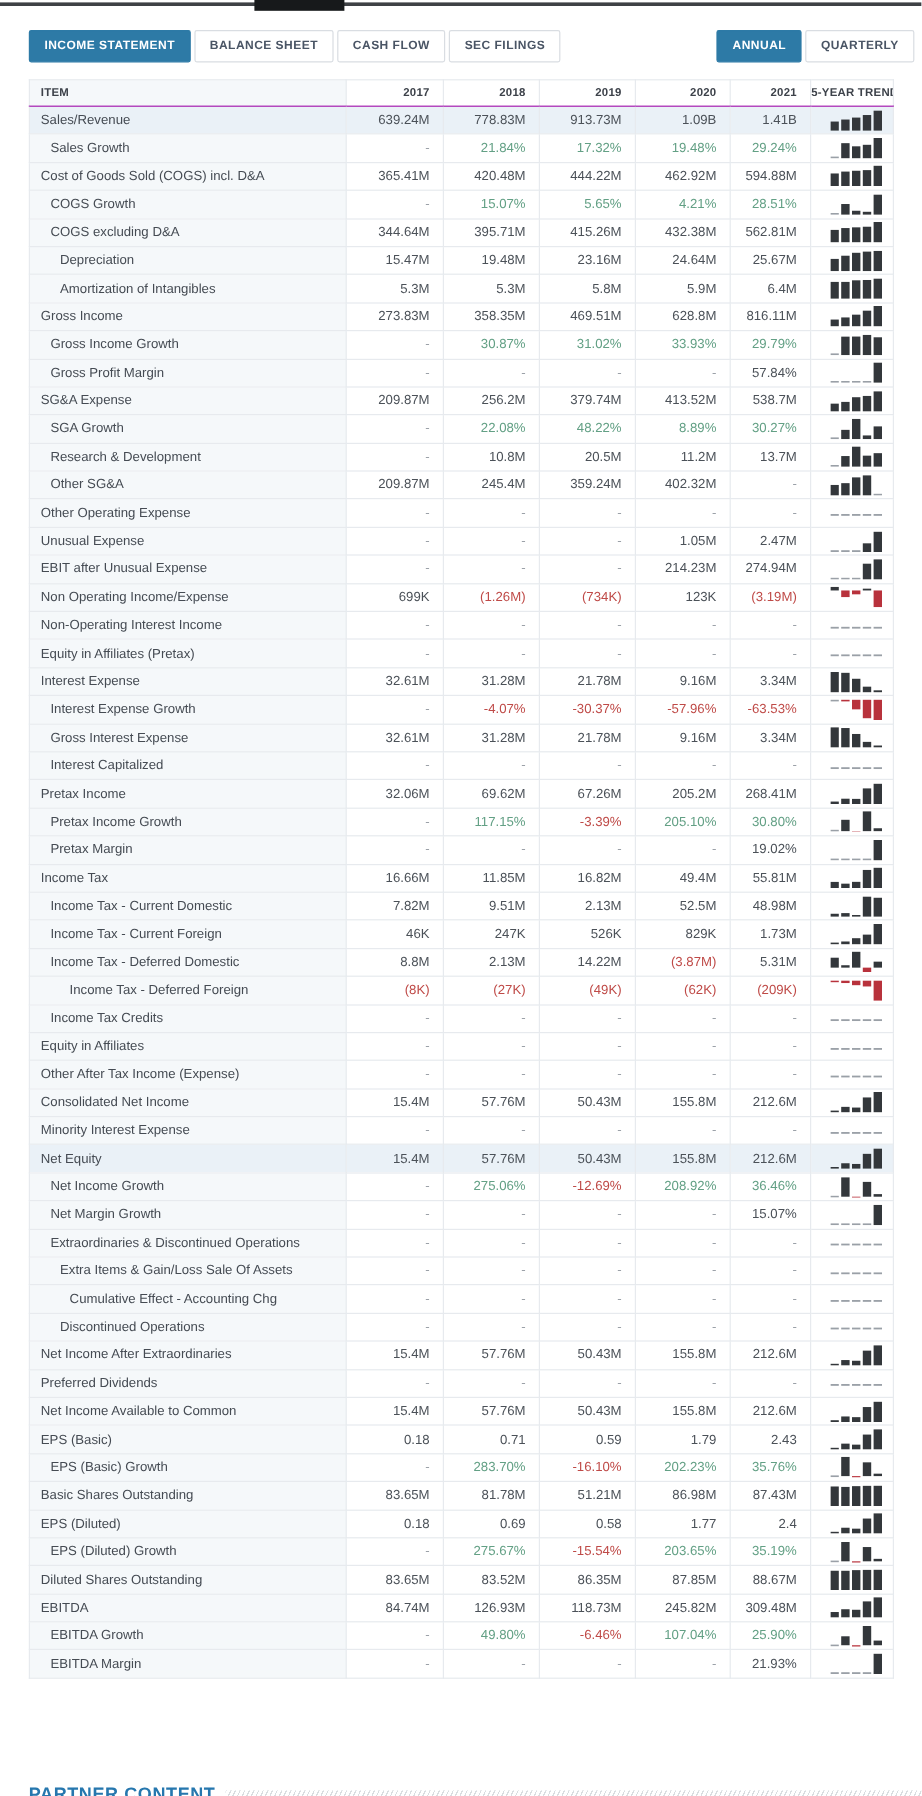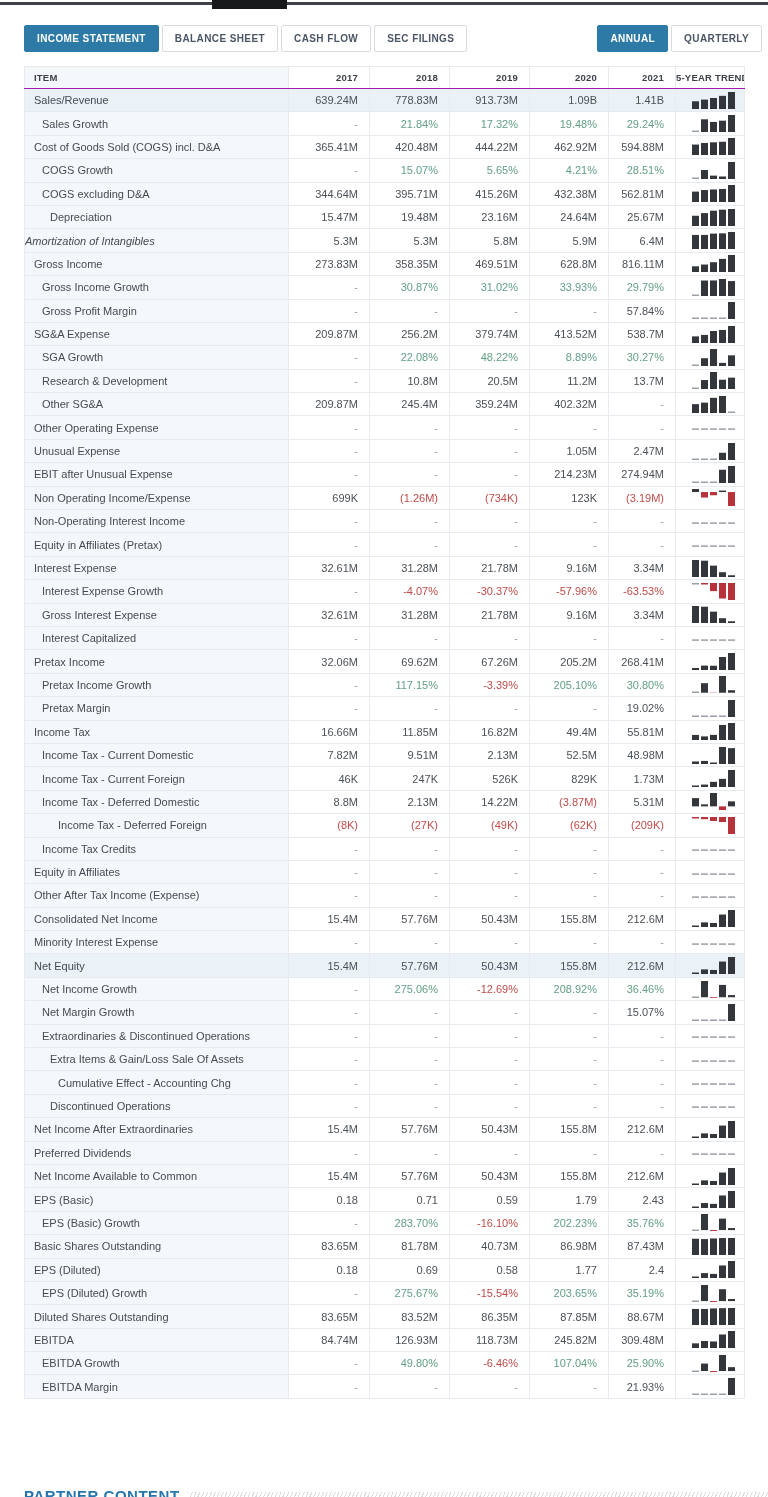--- a/index.html
+++ b/index.html
@@ -175,21 +175,21 @@
         <td class="num">25.67M</td>
         <td class="trend"><svg width="44" height="17">
             <rect x="0" y="6.754966887417218" width="7" height="10.245033112582782" fill="#33373b"></rect>
             <rect x="9" y="4.099337748344372" width="7" height="12.900662251655628" fill="#33373b"></rect>
             <rect x="18" y="1.6622516556291398" width="7" height="15.33774834437086" fill="#33373b"></rect>
             <rect x="27" y="0.6821192052980152" width="7" height="16.317880794701985" fill="#33373b"></rect>
             <rect x="36" y="0" width="7" height="17" fill="#33373b"></rect>
           </svg></td>
       </tr>
       <tr>
-        <td class="label" style=" font-style: italic;">Amortization of Intangibles</td>
+        <td class="label" style="padding-left: 25px;">Amortization of Intangibles</td>
         <td class="num">5.3M</td>
         <td class="num">5.3M</td>
         <td class="num">5.8M</td>
         <td class="num">5.9M</td>
         <td class="num">6.4M</td>
         <td class="trend"><svg width="44" height="17">
             <rect x="0" y="2.921875" width="7" height="14.078125" fill="#33373b"></rect>
             <rect x="9" y="2.921875" width="7" height="14.078125" fill="#33373b"></rect>
             <rect x="18" y="1.59375" width="7" height="15.40625" fill="#33373b"></rect>
             <rect x="27" y="1.328125" width="7" height="15.671875" fill="#33373b"></rect>
@@ -823,21 +823,21 @@
             <rect x="9" y="3.552713678800501e-15" width="7" height="16.087058038692458" fill="#33373b"></rect>
             <rect x="18" y="16.08705803869246" width="7" height="1.5" fill="#b8323c"></rect>
             <rect x="27" y="4.61971314209473" width="7" height="11.467344896597732" fill="#33373b"></rect>
             <rect x="36" y="14.05930620413609" width="7" height="2.027751834556371" fill="#33373b"></rect>
           </svg></td>
       </tr>
       <tr>
         <td class="label" style="padding-left: 9px;">Basic Shares Outstanding</td>
         <td class="num">83.65M</td>
         <td class="num">81.78M</td>
-        <td class="num">40.73M</td>
+        <td class="num">51.21M</td>
         <td class="num">86.98M</td>
         <td class="num">87.43M</td>
         <td class="trend"><svg width="44" height="17">
             <rect x="0" y="0.7349879903923124" width="7" height="16.265012009607688" fill="#33373b"></rect>
             <rect x="9" y="1.0985931602424799" width="7" height="15.90140683975752" fill="#33373b"></rect>
             <rect x="18" y="0.454992565480957" width="7" height="16.545007434519043" fill="#33373b"></rect>
             <rect x="27" y="0.08749857028480079" width="7" height="16.9125014297152" fill="#33373b"></rect>
             <rect x="36" y="0" width="7" height="17" fill="#33373b"></rect>
           </svg></td>
       </tr>

